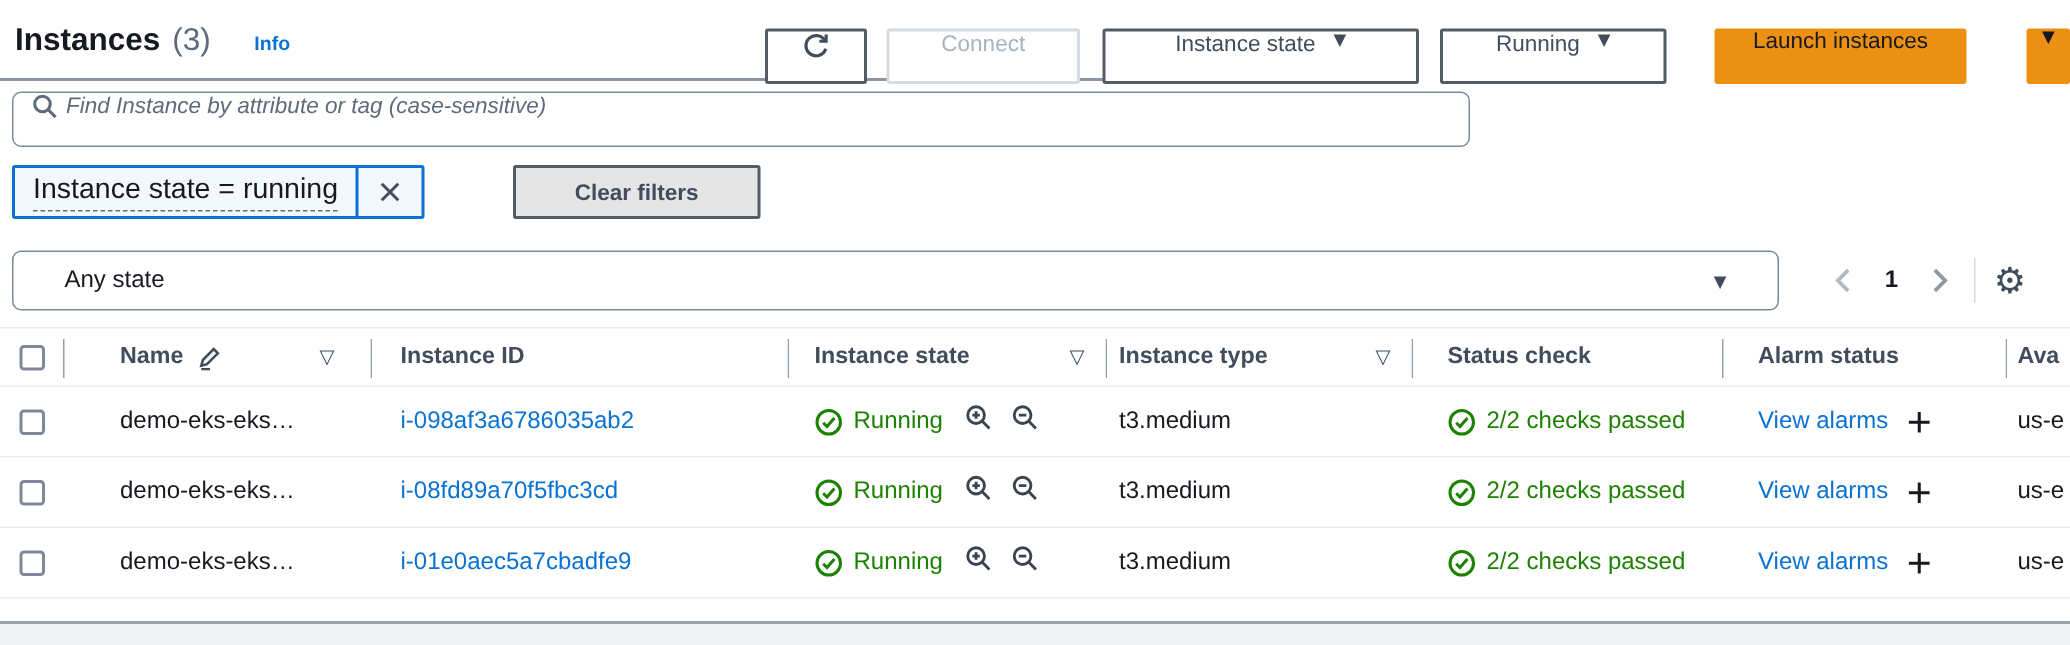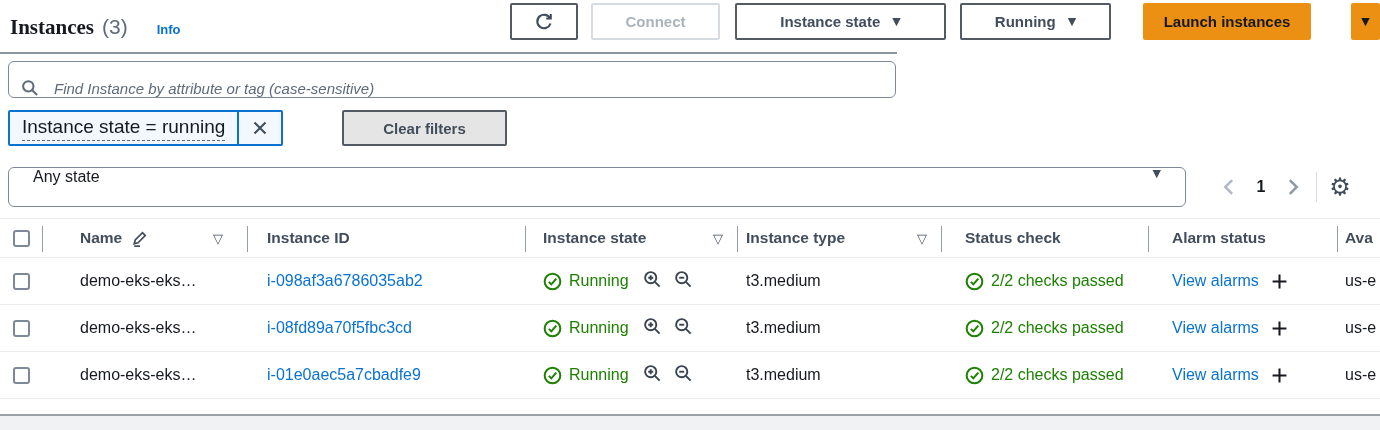--- a/index.html
+++ b/index.html
@@ -2,55 +2,55 @@
 <html><head>
 <meta charset="utf-8">
 <style>
   * { margin:0; padding:0; box-sizing:border-box; }
   html,body { background:#fff; }
   body { font-family:"Liberation Sans","DejaVu Sans",sans-serif; color:#16191f; }
   .page { position:relative; width:1380px; height:430px; background:#fff; overflow:hidden; }
 
   
   .title-wrap { position:absolute; left:10px; top:15px; display:flex; align-items:baseline; gap:8px; }
-  .title { font-size:21px; font-weight:700; color:#16191f;font-family:Liberation Serif, serif; }
+  .title { font-size:21px; font-weight:700; color:#16191f; }
   .count { font-size:21px; font-weight:400; color:#5f6b7a; }
   .info-link { font-size:13px; font-weight:700; color:#0972d3; margin-left:6px; cursor:pointer;padding-left:15px; }
   .header-rule { position:absolute; left:0; top:52px; width:897px; height:2px; background:#8d96a0; }
 
-  .btn { position:absolute; top:3px; height:37px; background:#fff; border:2px solid #545b64;
-         border-radius:2px; font-weight:700; color:#414d5c; font-size:15px; display:flex;
-         align-items:center; justify-content:center; gap:12px; cursor:pointer;
+  .btn { position:absolute; top:19px; height:37px; background:#fff; border:2px solid #545b64;
+         border-radius:2px; font-weight:400; color:#414d5c; font-size:15px; display:flex;
+         align-items:flex-start; justify-content:center; gap:12px; cursor:pointer;
          font-family:inherit; }
   .btn.disabled { border-color:#d6dbdf; color:#a9b3bd; cursor:default; }
   .btn.primary { background:#ec9013; border:none; color:#16191f; }
   .caret { font-family:"DejaVu Sans",sans-serif; font-size:11px; line-height:1; }
   .icon { display:inline-flex; align-items:center; justify-content:center; }
 
   
-  .search-box { position:absolute; left:8px; top:61px; width:888px; height:37px; border:1px solid #7d8998;
-                border-radius:6px; background:#fff; display:flex; align-items:flex-end; padding:0 12px; gap:15px; }
+  .search-box { position:absolute; left:8px; top:61px; width:972px; height:37px; border:1px solid #7d8998;
+                border-radius:6px; background:#fff; display:flex; align-items:flex-start; padding:0 12px; gap:5px; }
   .search-box input { border:none; outline:none; flex:1; font-size:15px; font-style:italic; color:#343f4d;
                       font-family:inherit; background:transparent; }
   .search-box input::placeholder { color:#5f6b7a; font-style:italic; }
 
   
   .chip { position:absolute; left:8px; top:110px; height:36px; display:inline-flex; align-items:stretch;
           border:2px solid #0972d3; border-radius:2px; background:#f2f8fd; }
   .chip-label { display:flex; align-items:center; padding:0 12px; font-size:19px; color:#16191f; }
   .chip-label span { border-bottom:1px dashed #5f6b7a; padding-bottom:2px; }
   .chip-x { display:flex; align-items:center; justify-content:center; width:44px; border-left:2px solid #0972d3;
             cursor:pointer; color:#414d5c; }
   .clear-btn { position:absolute; left:342px; top:110px; width:165px; height:36px; background:#e5e5e5;
                border:2px solid #545b64; border-radius:2px; font-weight:700; font-size:15px; color:#414d5c;
                display:flex; align-items:center; justify-content:center; cursor:pointer; font-family:inherit; }
 
   
   .state-select { position:absolute; left:8px; top:167px; width:1178px; height:40px; border:1px solid #7d8998;
-                  border-radius:6px; background:#fff; display:flex; align-items:flex-start; padding:0 24px;
+                  border-radius:6px; background:#fff; display:flex; align-items:center; padding:0 34px;
                   font-size:16px; color:#16191f; cursor:pointer; }
   .state-select .caret { margin-left:auto; color:#414d5c; }
   .pager { position:absolute; top:170px; left:1212px; display:flex; align-items:center; height:34px; }
   .pg-btn { width:34px; height:34px; display:flex; align-items:center; justify-content:center; cursor:pointer; }
   .pg-num { width:30px; text-align:center; font-weight:700; font-size:16px; color:#16191f; }
   .pg-div { width:1px; height:30px; background:#d5dbdb; margin:0 6px; }
   .gear { font-family:"DejaVu Sans",sans-serif; font-size:24px; color:#414d5c; cursor:pointer; line-height:1; }
 
   
   .table { position:absolute; left:0; top:218px; right:-120px; }

